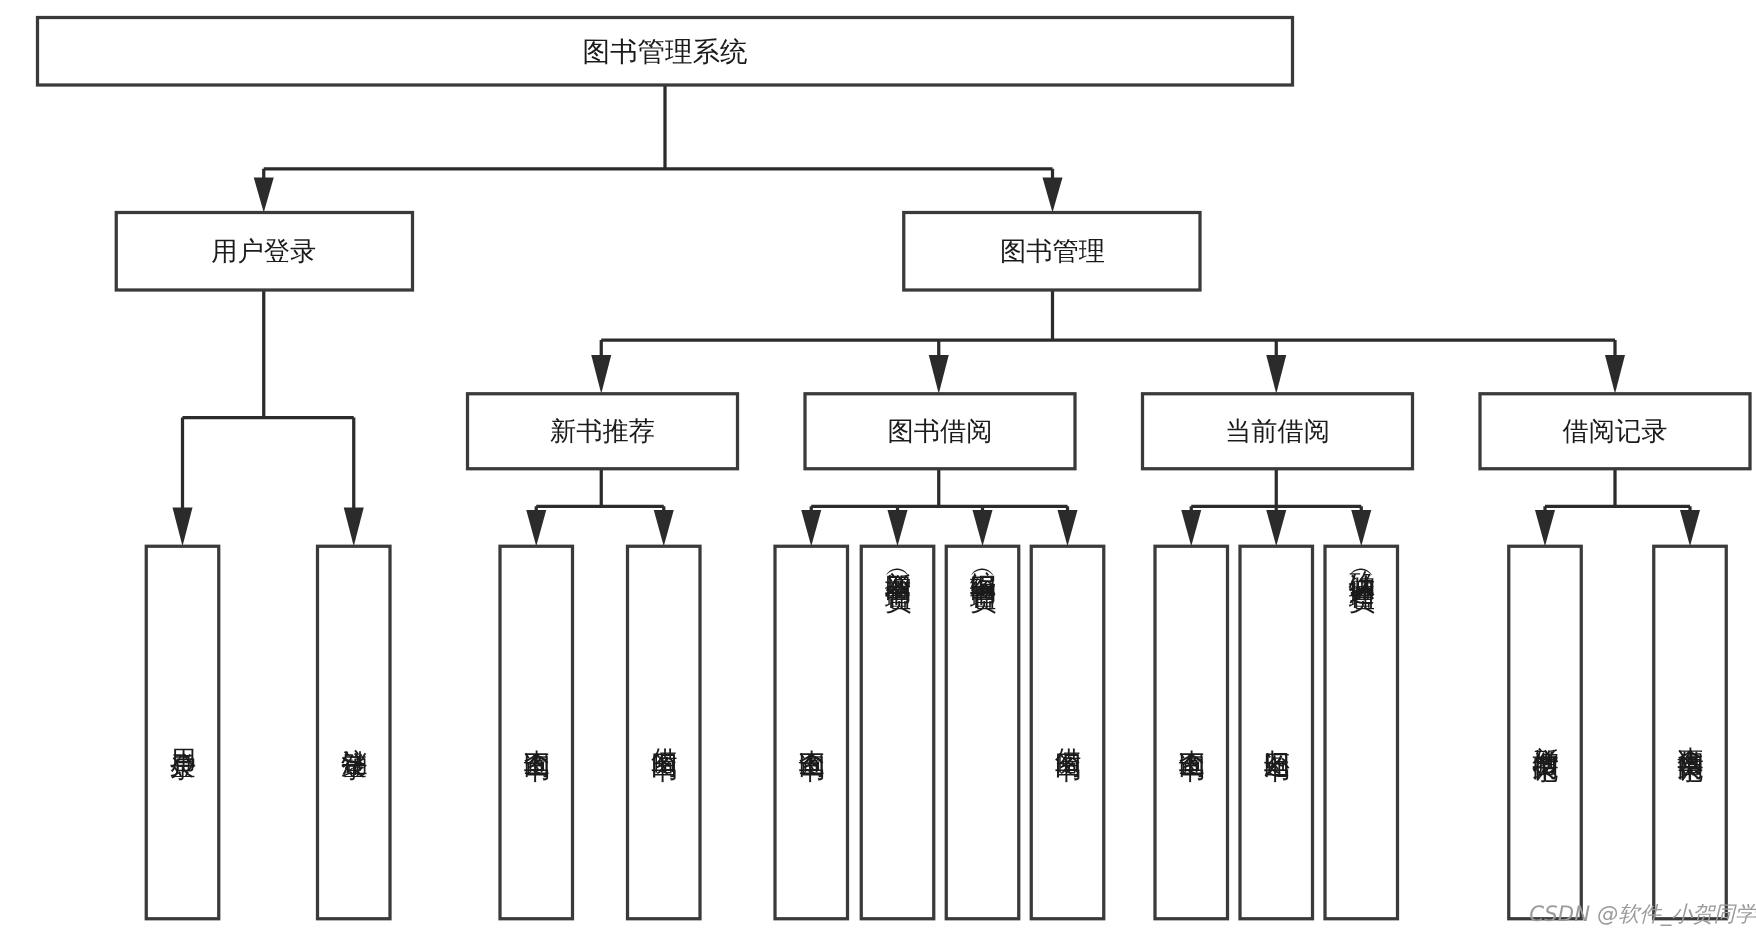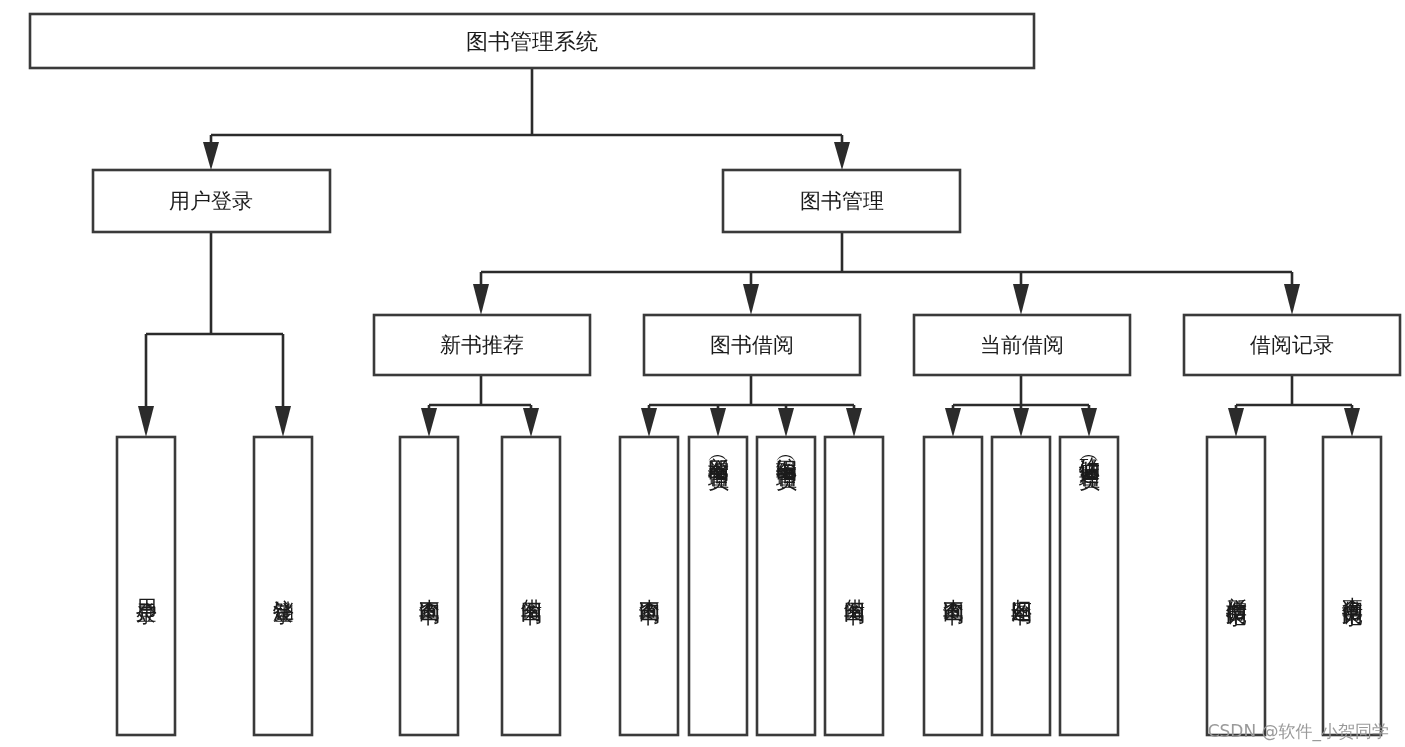--- a/index.html
+++ b/index.html
@@ -69,27 +69,28 @@
     text-orientation: upright;
     font-family: "DejaVu Sans", "Liberation Sans", sans-serif;
     font-size: 21px;
     line-height: 1;
     letter-spacing: 2px;
     color: #1b1b1b;
     white-space: nowrap;
   }
   .watermark {
     position: absolute;
-    right: 28px;
+    right: 12px;
     bottom: 4px;
     font-family: "DejaVu Sans", "Liberation Sans", sans-serif;
     font-size: 17px;
     color: #9a9a9a;
     white-space: nowrap;
     pointer-events: none;
+    font-style: italic;
   }
 </style>
 </head>
 <body>
 
 <div id="diagram-root">
 
   <svg class="flow-canvas" viewBox="0 0 1405 747" xmlns="http://www.w3.org/2000/svg">
 
     <g>

